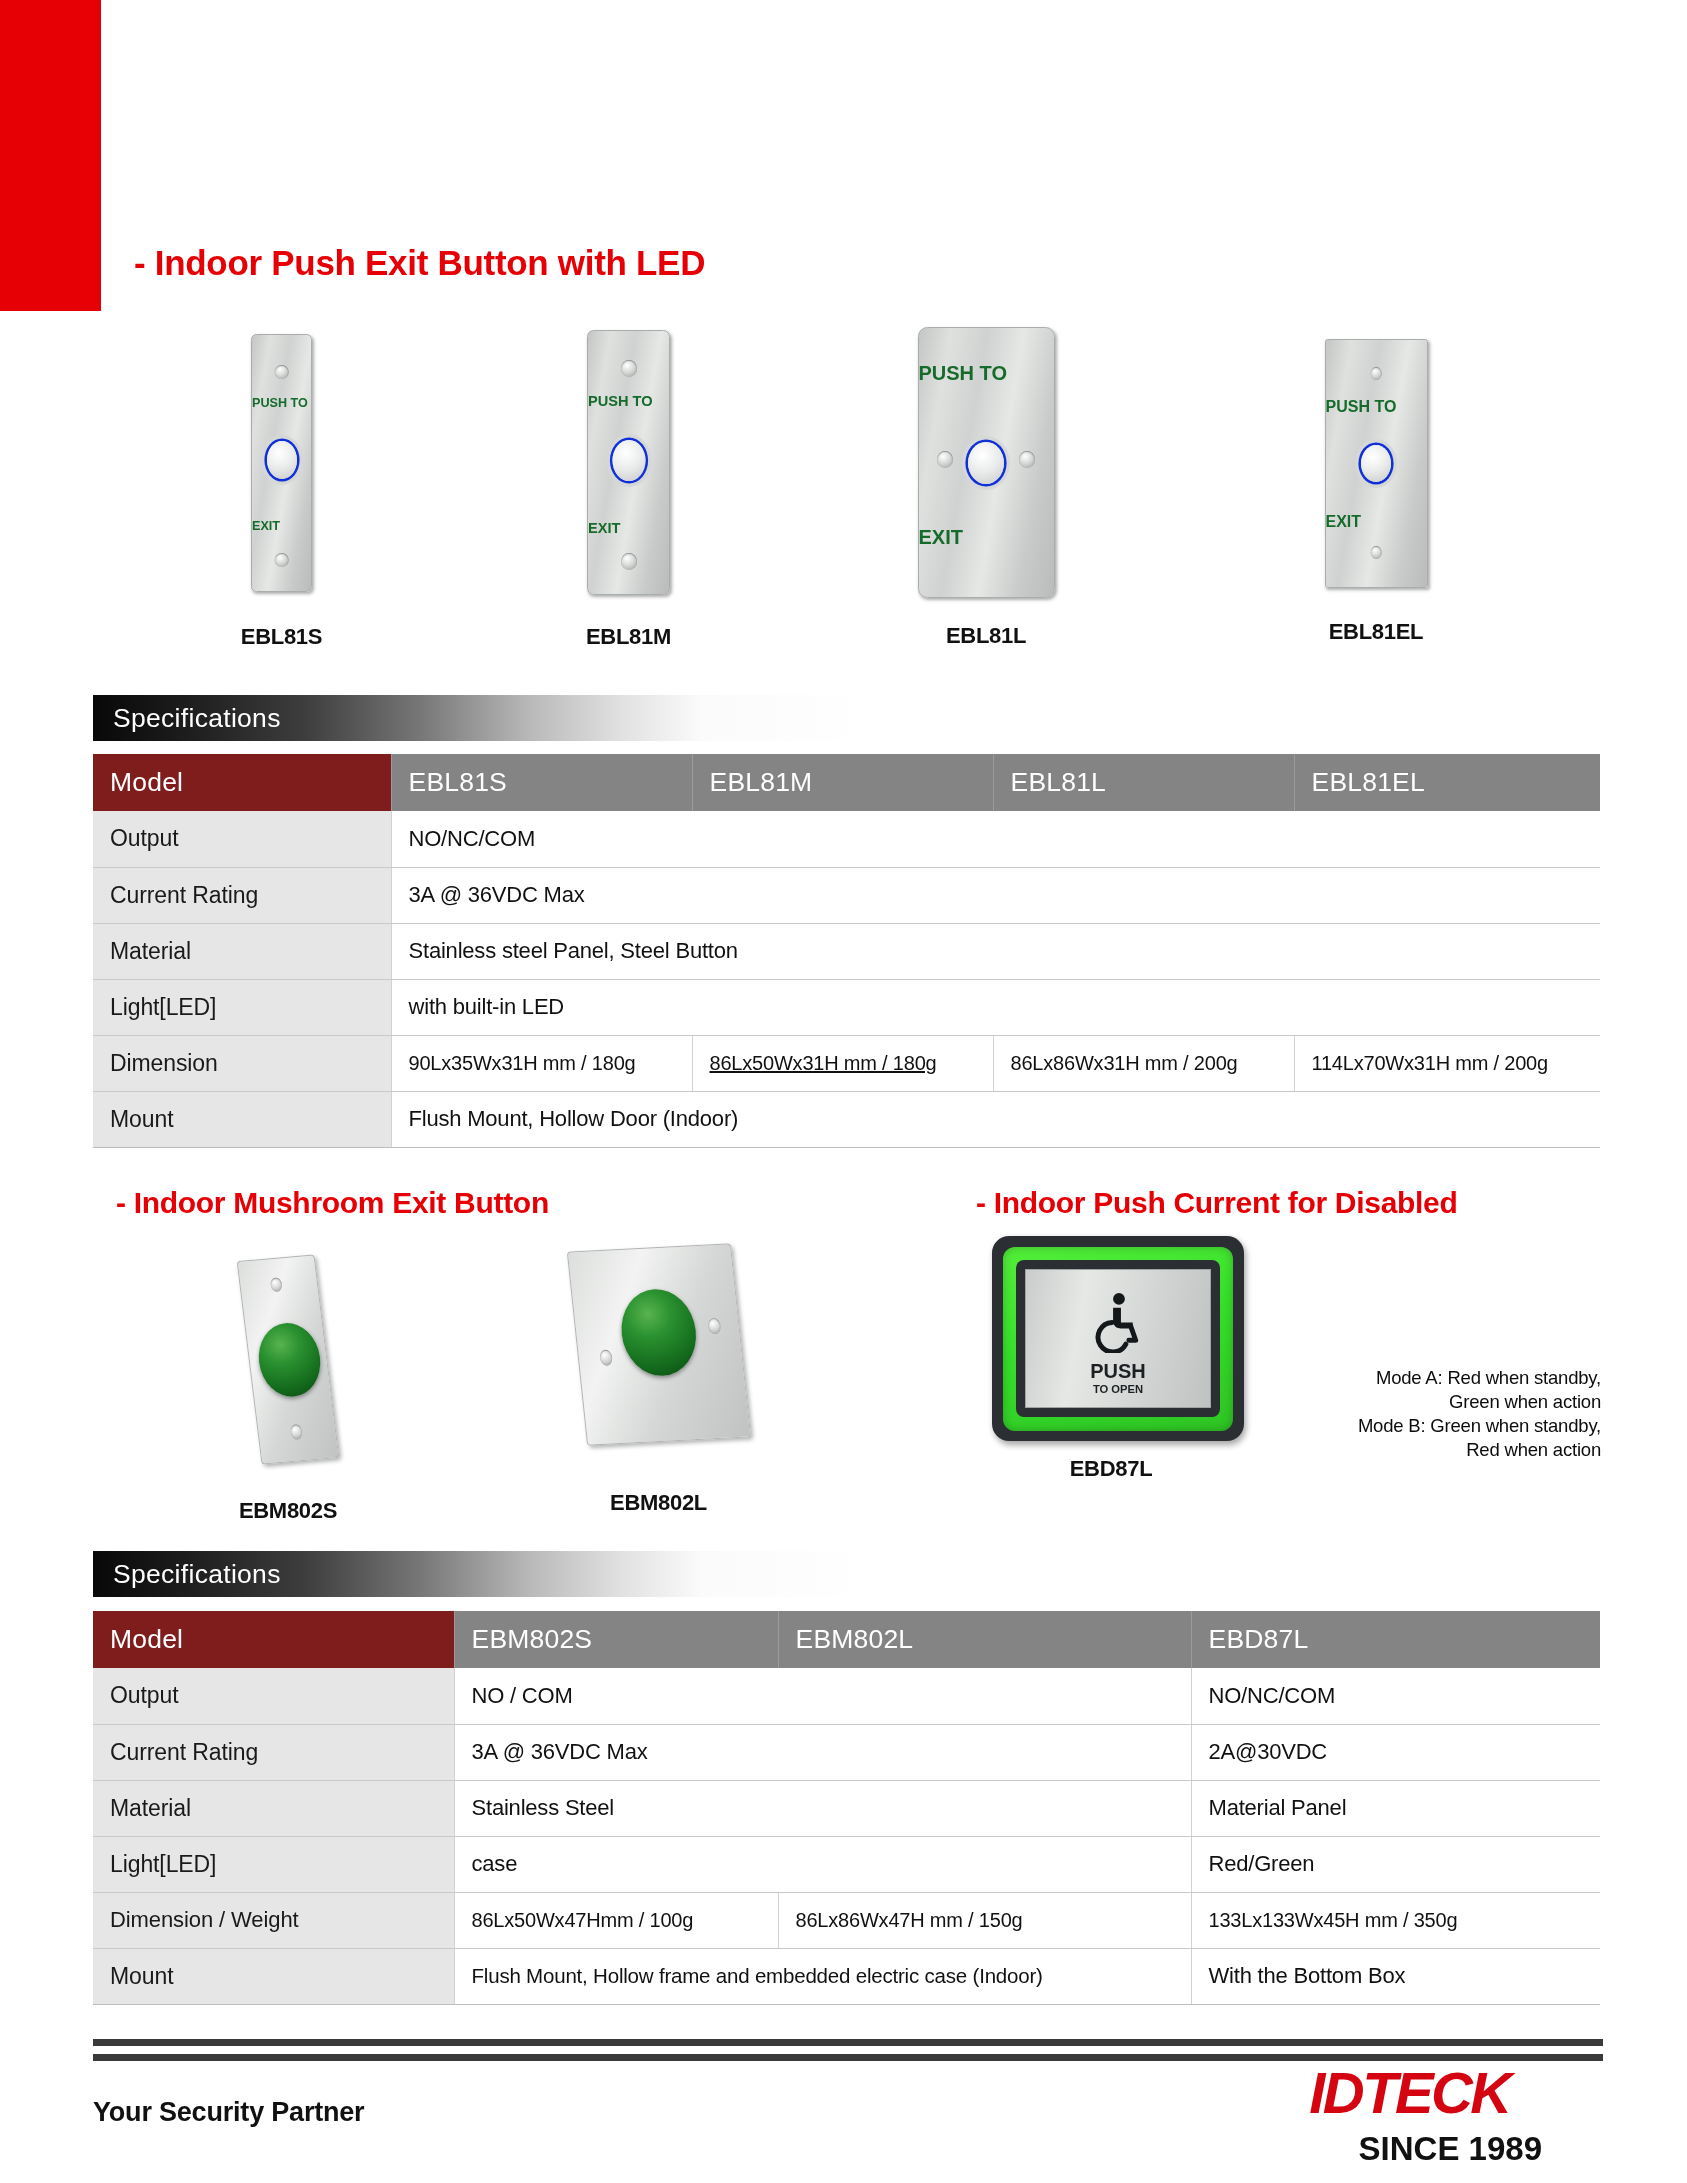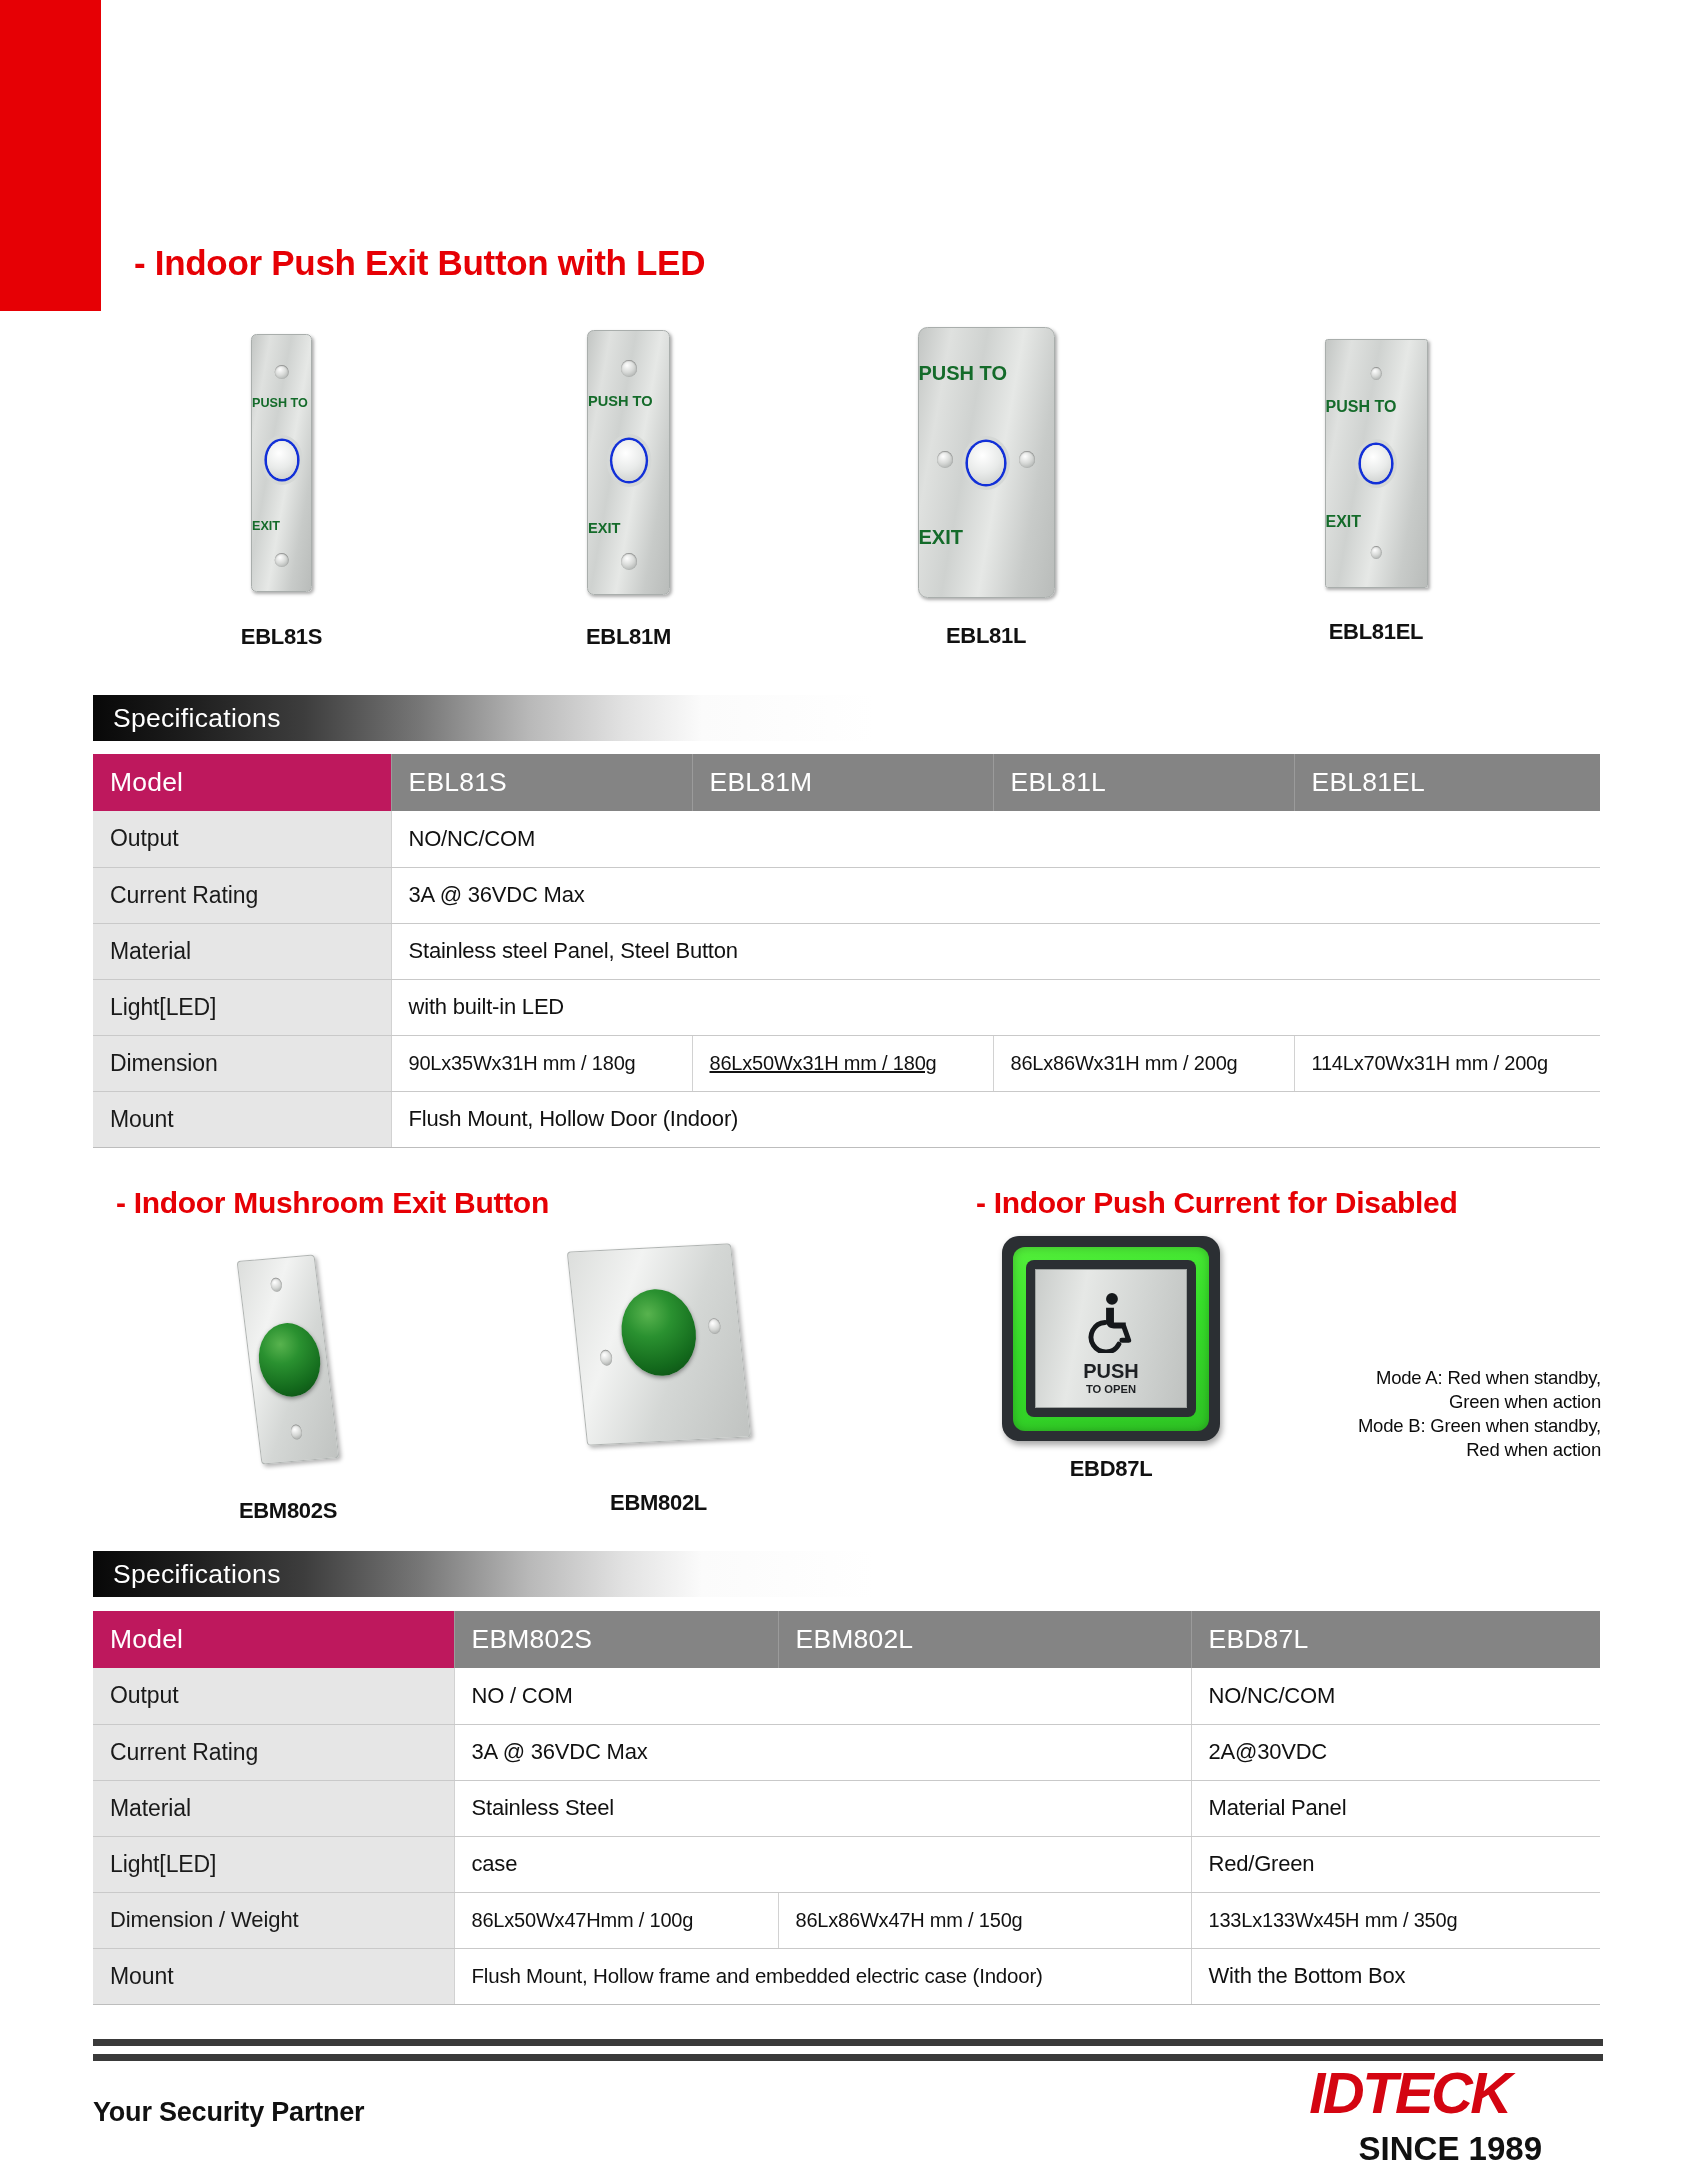--- a/index.html
+++ b/index.html
@@ -138,21 +138,21 @@
   table.spec td:last-child { border-right: none; }
   table.spec tr.hdr td {
     background: #848484; color: #fff; font-size: 26.5px;
     height: 57px; border-bottom: none; border-right: 1.3px solid #9b9b9b;
     letter-spacing: 0.2px;
   }
   table.spec tr.hdr td:last-child { border-right: none; }
   table.spec td.lbl {
     background: #e6e6e6; font-size: 23px; color: #1a1a1a; letter-spacing: -0.1px;
   }
-  table.spec tr.hdr td.lbl { background: #be185d; color:#fff; }
+  table.spec tr.hdr td.lbl { background: #7f1d1d; color:#fff; }
   table.spec tr td { height: 56px; }
   table.spec tr.last td { border-bottom: 1.3px solid #bdbdbd; }
 
   
   .rule { position: absolute; left: 93px; width: 1510px; background: #3a3a3a; }
   .partner {
     position: absolute; left: 93px;
     font-size: 27px; font-weight: bold; color: #111; letter-spacing: -0.2px;
   }
   .logo { position: absolute; text-align: center; }
@@ -288,21 +288,21 @@
     <div class="prod" style="left:556px; top:3.3px; width:205px;">
       <div class="mplate" style="width:164px;height:195px;border-radius:4px;transform:rotate(-6deg) skewY(3deg);">
         <div class="mscrew" style="top:99px;left:21px;width:12px;height:16px;"></div>
         <div class="mushroom" style="top:41px;left:45px;width:74px;height:87px;"></div>
         <div class="mscrew" style="top:73px;left:132px;width:12px;height:16px;"></div>
       </div>
       <div class="prod-label" style="margin-top:48px;">EBM802L</div>
     </div>
 
     <div class="prod" style="left:992px; top:-8px; width:238px;">
-      <div class="dbtn-outer" style="width:218px;">
+      <div class="dbtn-outer" style="width:252px;">
         <div class="dbtn-glow">
           <div class="dbtn-frame">
             <div class="dbtn-face" style="height:139px;padding-top:10.6px;">
               <span class="wheel-icon">
                 <svg width="52" height="61" viewBox="0 0 52 62" xmlns="http://www.w3.org/2000/svg">
                   <circle cx="27" cy="7" r="6" fill="#15181b"></circle>
                   <path d="M21 16 h8 v15 h12 v6 h-12 c-4 0 -8 -2 -8 -8 z" fill="#15181b"></path>
                   <path d="M39 35 l5 14 h-7" fill="none" stroke="#15181b" stroke-width="5" stroke-linecap="round" stroke-linejoin="round"></path>
                   <path d="M34 53 a15 15 0 1 1 -14 -22" fill="none" stroke="#15181b" stroke-width="5" stroke-linecap="round"></path>
                 </svg>

